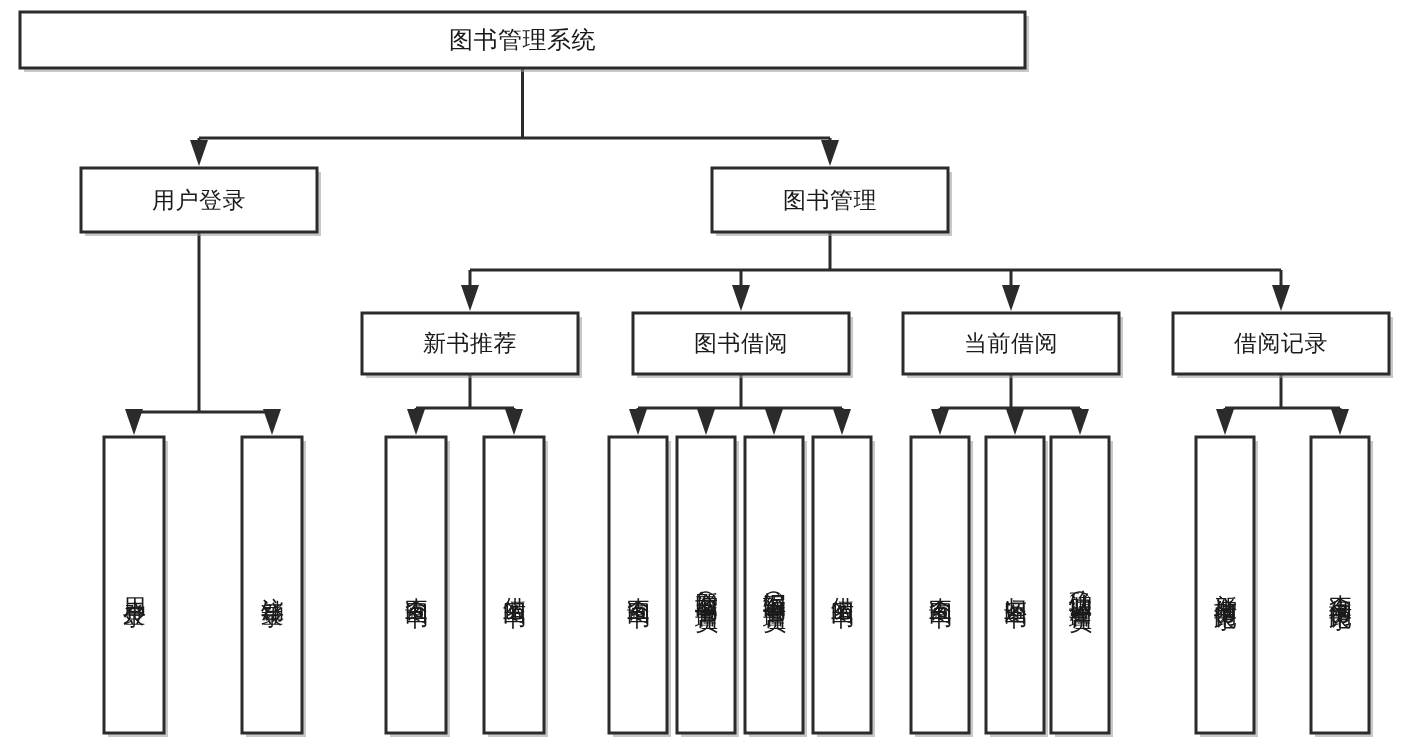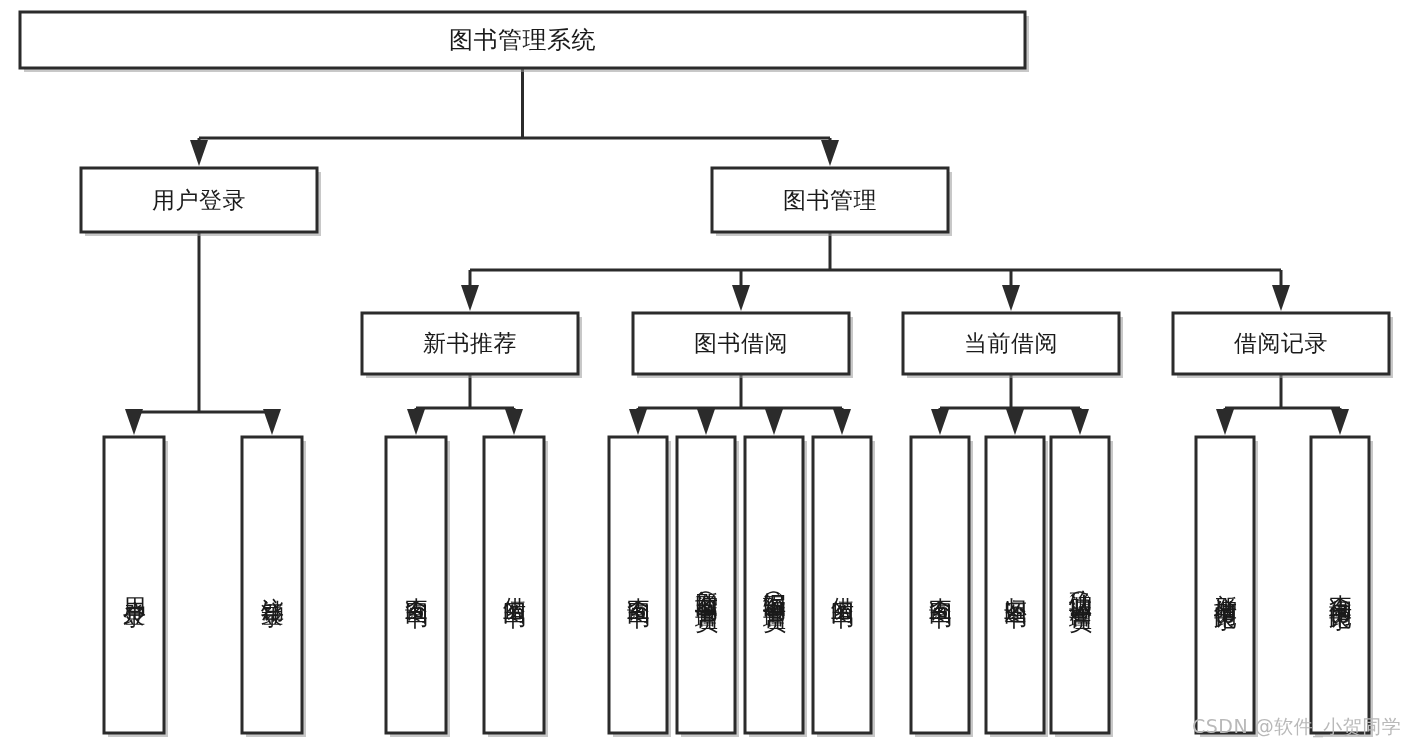--- a/index.html
+++ b/index.html
@@ -269,14 +269,13 @@
       <div class="leaf-label-wrap" style="left: 1051px; top: 437px; width: 58px; height: 296px;">
         <span class="leaf-label">确认归还（管理员）</span>
       </div>
       <div class="leaf-label-wrap" style="left: 1196px; top: 437px; width: 58px; height: 296px;">
         <span class="leaf-label">新增借阅记录</span>
       </div>
       <div class="leaf-label-wrap" style="left: 1311px; top: 437px; width: 58px; height: 296px;">
         <span class="leaf-label">查询借阅记录</span>
       </div>
     </div>
-  <div class="watermark" style="left: 1192px; top: 714px;">CSDN @软件_小贺同学</div>
 </div>
 
 </body></html>

